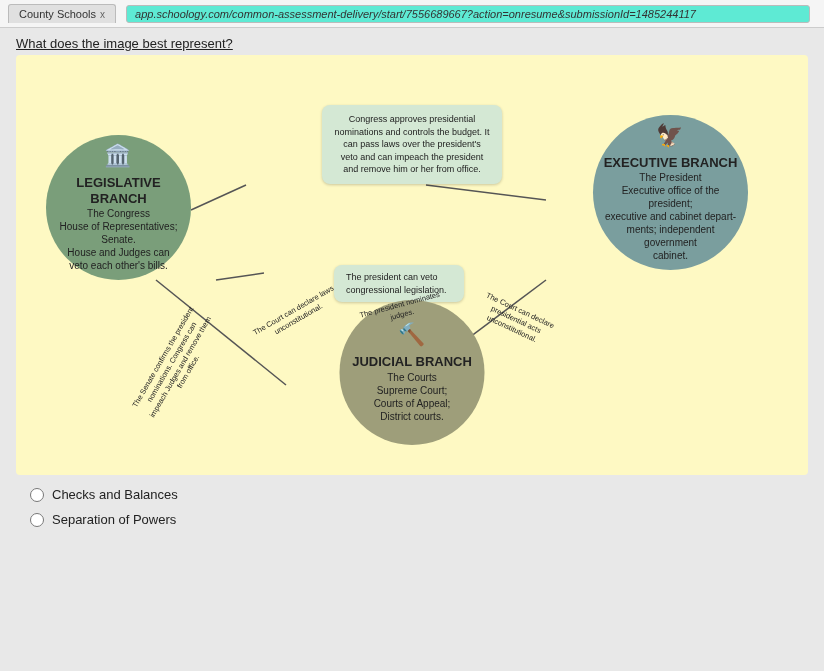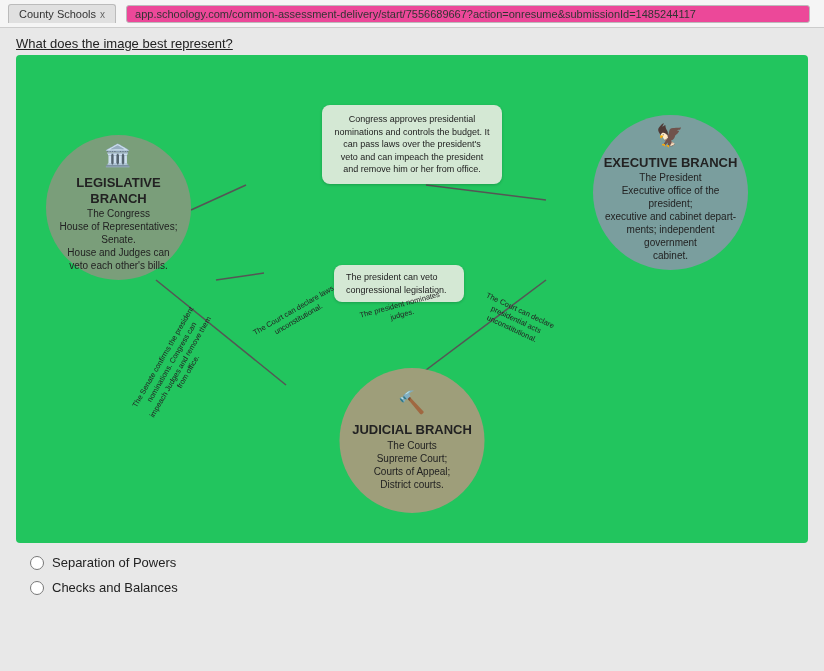--- a/index.html
+++ b/index.html
@@ -30,46 +30,47 @@
       display: flex;
       align-items: center;
       gap: 4px;
     }
     .tab .close-x {
       color: #666;
       font-size: 10px;
       cursor: pointer;
     }
     .address-bar {
-      background: #ec4899;
+      background: #5eead4;
       border: 1px solid #bbb;
       border-radius: 3px;
       padding: 2px 8px;
       font-size: 11px;
       flex: 1;
       margin: 0 6px;
       color: #333;
       overflow: hidden;
       text-overflow: ellipsis;
       white-space: nowrap;
+      font-style: italic;
     }
     .question-text {
       padding: 8px 16px 4px 16px;
       font-size: 13px;
       color: #222;
       font-weight: normal;
       text-decoration: underline;
     }
     .diagram-area {
-      background: #22c55e;
+      background: #fef9c3;
       margin: 0 16px;
       padding: 20px 10px 10px 10px;
       border-radius: 4px;
       position: relative;
-      height: 488px;
+      height: 420px;
     }
     
     .circle {
       position: absolute;
       border-radius: 50%;
       display: flex;
       flex-direction: column;
       align-items: center;
       justify-content: center;
       text-align: center;
@@ -292,20 +293,20 @@
 
   <div class="rotated-label label-senate">The Senate confirms the president nominations. Congress can impeach Judges and remove them from office.</div>
   <div class="rotated-label label-court-declare">The Court can declare laws unconstitutional.</div>
   <div class="rotated-label label-president-nominates">The president nominates judges.</div>
   <div class="rotated-label label-court-unconstitutional">The Court can declare presidential acts unconstitutional.</div>
 
 </div>
 
 <div class="answers">
   <label class="answer-option">
+    <input type="radio" name="answer" value="c" style="">
+    <span>Checks and Balances</span>
+  </label>
+  <label class="answer-option">
     <input type="radio" name="answer" value="b" style="">
     <span>Separation of Powers</span>
   </label>
-  <label class="answer-option">
-    <input type="radio" name="answer" value="c" style="">
-    <span>Checks and Balances</span>
-  </label>
 </div>
 
 </body></html>

